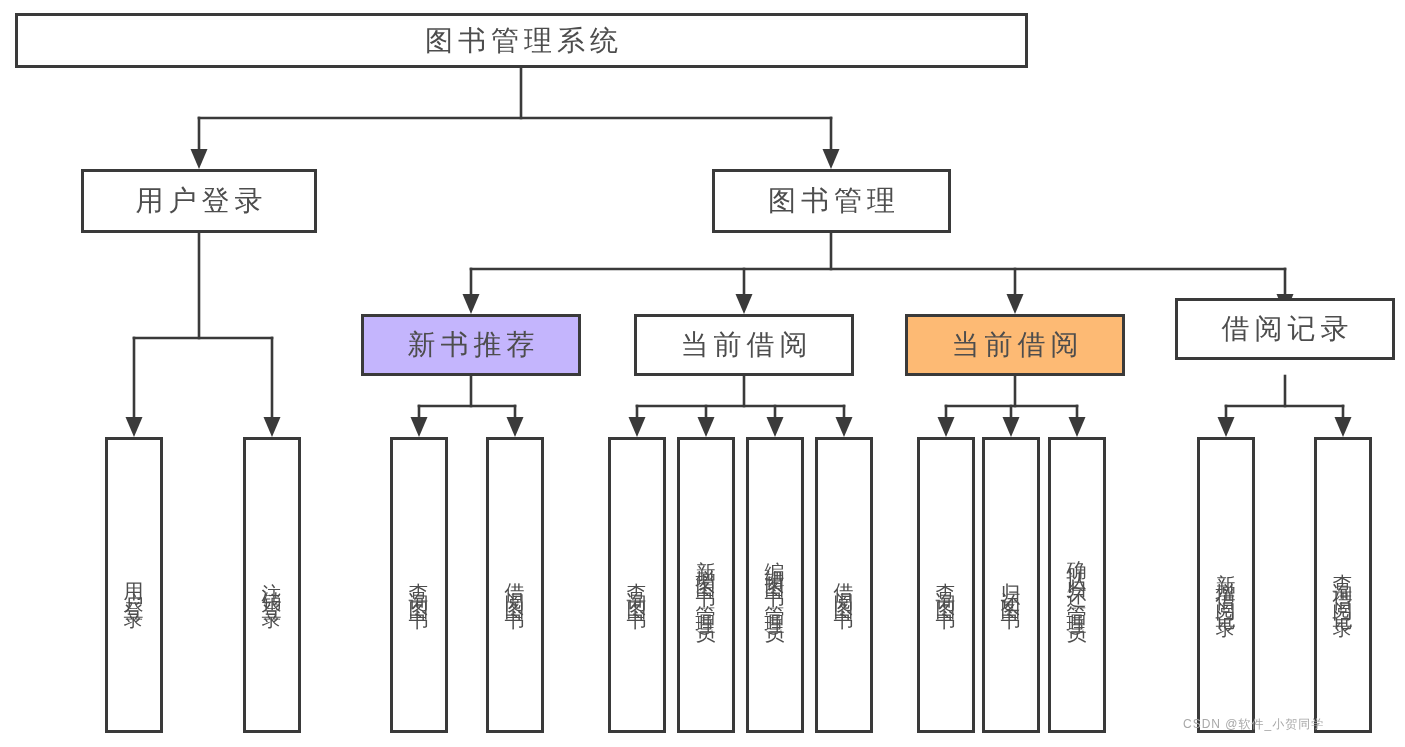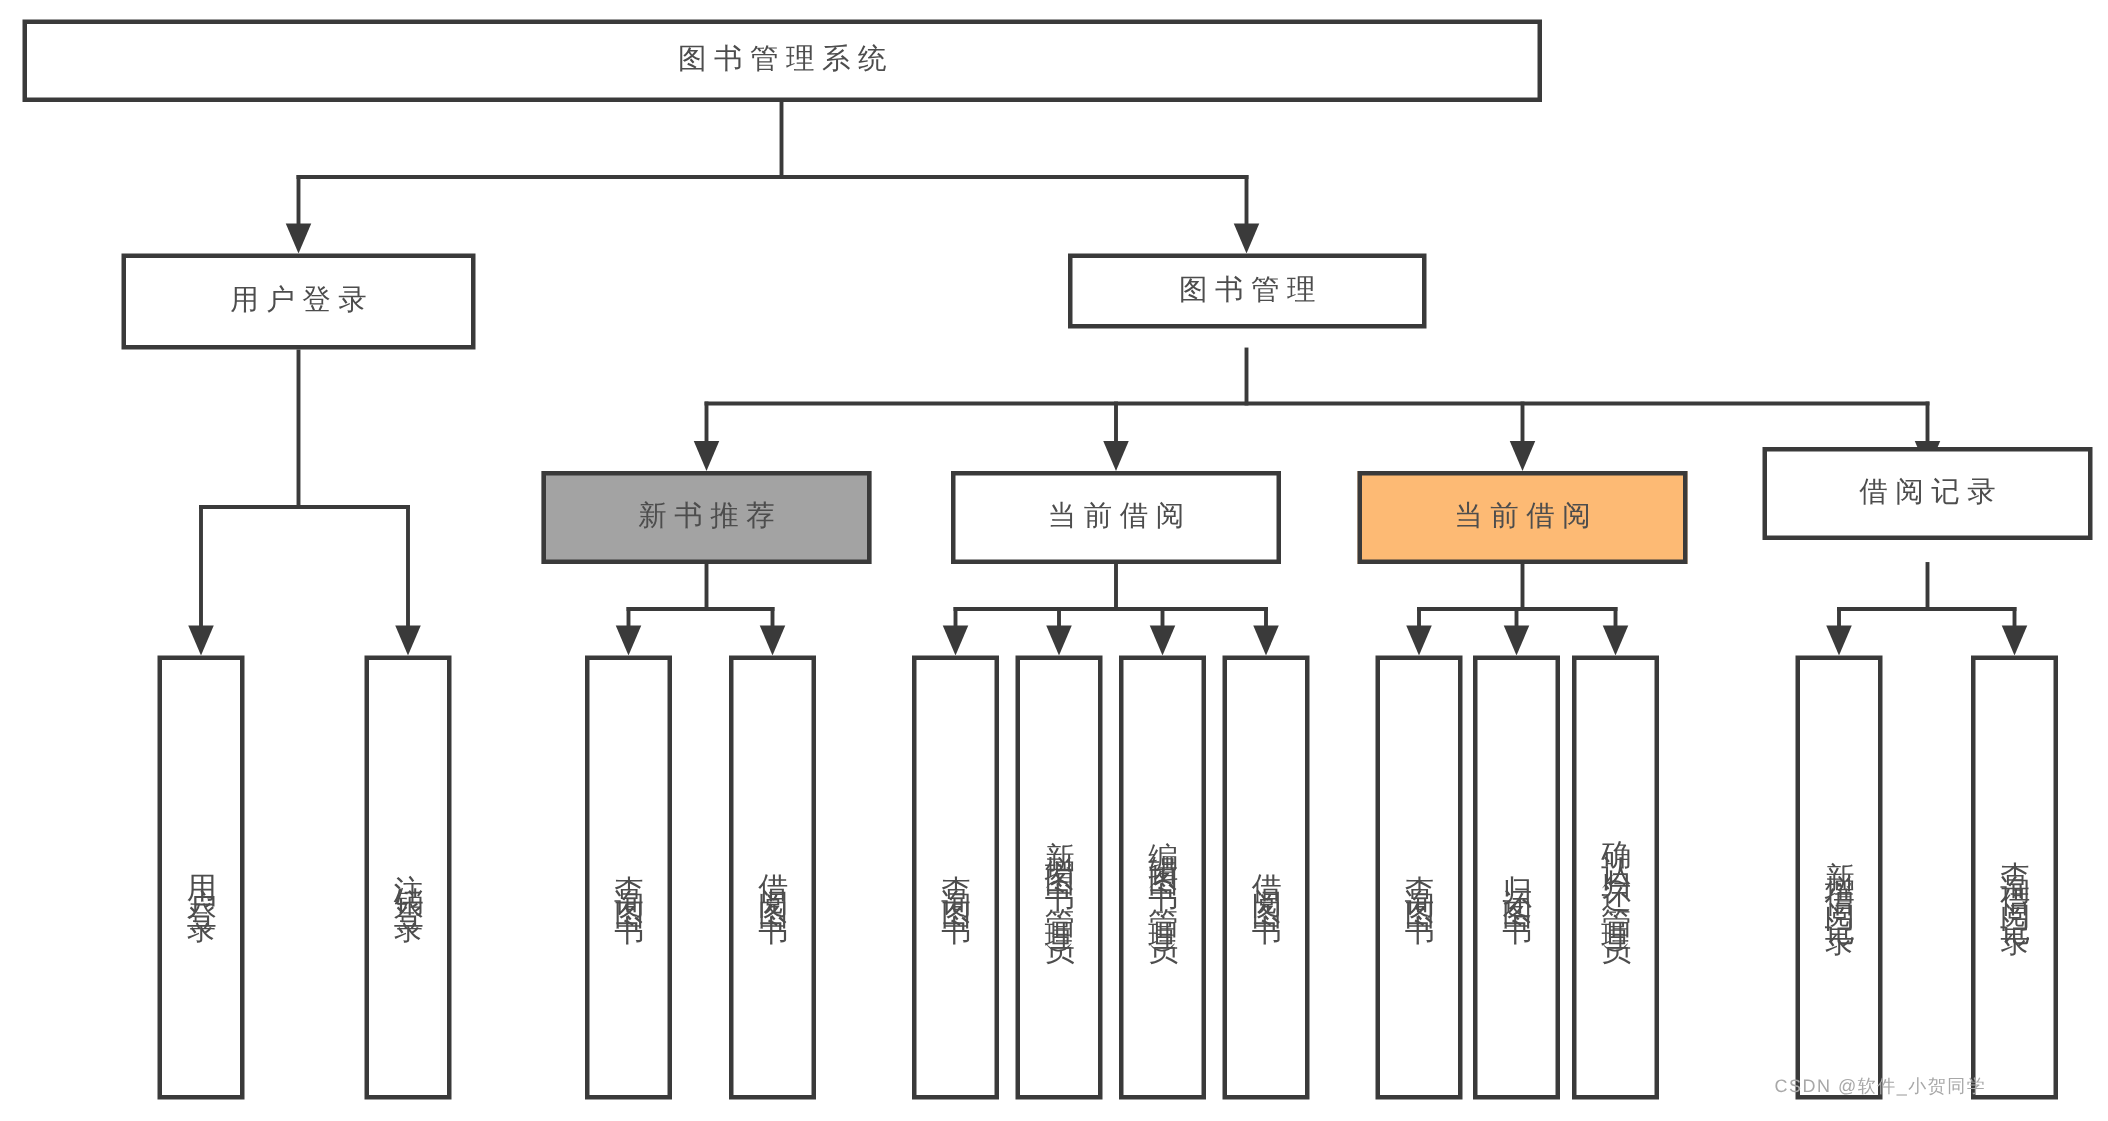--- a/index.html
+++ b/index.html
@@ -19,21 +19,21 @@
     position:absolute;
     box-sizing:border-box;
     background:#ffffff;
     border:3px solid #3a3a3a;
     display:flex;
     align-items:center;
     justify-content:center;
   }
   .node-label{
     color:#4d4d4d;
-    font-size:19px;
+    font-size:28px;
     letter-spacing:5px;
     text-indent:5px;
     white-space:nowrap;
     line-height:1.2;
   }
   .node.vertical .node-label{
     writing-mode:vertical-rl;
     text-orientation:mixed;
     font-size:20px;
     letter-spacing:9px;
@@ -107,24 +107,24 @@
       <line x1="1343" y1="406" x2="1343" y2="421" stroke="#3a3a3a" stroke-width="2.6" stroke-linecap="square"></line>
       <polygon points="1334.5,417 1351.5,417 1343,437" fill="#3a3a3a"></polygon>
     </svg>
   <div id="nodes-layer">
       <div class="node" style="left: 15px; top: 13px; width: 1013px; height: 55px; border-color: rgb(58, 58, 58); background: rgb(255, 255, 255);">
         <span class="node-label" style="color: rgb(77, 77, 77);">图书管理系统</span>
       </div>
       <div class="node" style="left: 81px; top: 169px; width: 236px; height: 64px; border-color: rgb(58, 58, 58); background: rgb(255, 255, 255);">
         <span class="node-label" style="color: rgb(77, 77, 77);">用户登录</span>
       </div>
-      <div class="node" style="left: 712px; top: 169px; width: 239px; height: 50px; border-color: rgb(58, 58, 58); background: rgb(255, 255, 255);">
+      <div class="node" style="left: 712px; top: 169px; width: 239px; height: 64px; border-color: rgb(58, 58, 58); background: rgb(255, 255, 255);">
         <span class="node-label" style="color: rgb(77, 77, 77);">图书管理</span>
       </div>
-      <div class="node" style="left: 361px; top: 314px; width: 220px; height: 62px; border-color: rgb(58, 58, 58); background: #a3a3a3;">
+      <div class="node" style="left: 361px; top: 314px; width: 220px; height: 62px; border-color: rgb(58, 58, 58); background: #c4b5fd;">
         <span class="node-label" style="color: rgb(77, 77, 77);">新书推荐</span>
       </div>
       <div class="node" style="left: 634px; top: 314px; width: 220px; height: 62px; border-color: rgb(58, 58, 58); background: rgb(255, 255, 255);">
         <span class="node-label" style="color: rgb(77, 77, 77);">当前借阅</span>
       </div>
       <div class="node" style="left: 905px; top: 314px; width: 220px; height: 62px; border-color: rgb(58, 58, 58); background: #fdba74;">
         <span class="node-label" style="color: rgb(77, 77, 77);">当前借阅</span>
       </div>
       <div class="node" style="left: 1175px; top: 298px; width: 220px; height: 62px; border-color: rgb(58, 58, 58); background: rgb(255, 255, 255);">
         <span class="node-label" style="color: rgb(77, 77, 77);">借阅记录</span>

